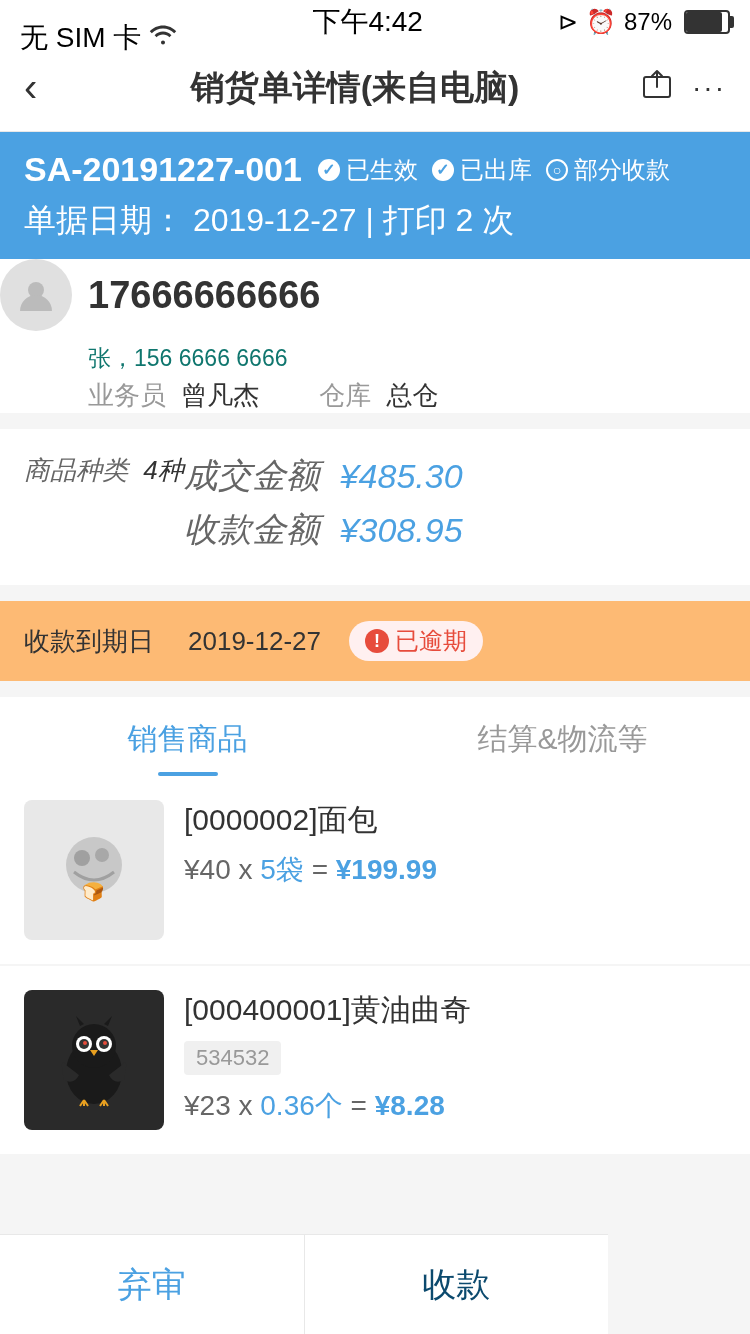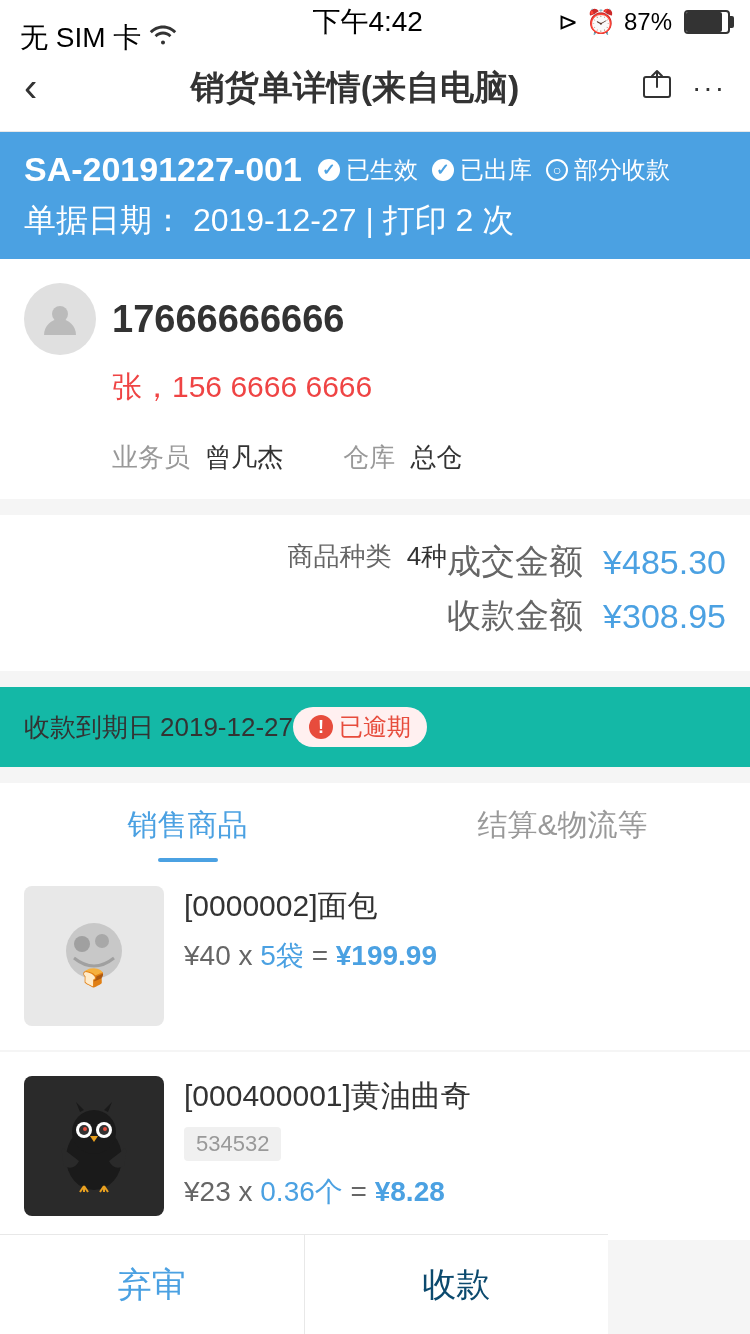--- a/index.html
+++ b/index.html
@@ -159,21 +159,20 @@
       font-size: 14px;
     }
     .banner-row2 {
       font-size: 32px;
       color: #fff;
     }
 
     
     .customer-section {
       background: #fff;
-      padding: 24px;
       margin-bottom: 16px;
     }
     .customer-row {
       display: flex;
       align-items: center;
       gap: 16px;
       margin-bottom: 12px;
     }
     .avatar {
       width: 72px;
@@ -186,42 +185,43 @@
       font-size: 36px;
       color: #999;
       flex-shrink: 0;
     }
     .customer-name {
       font-size: 38px;
       font-weight: 600;
       color: #333;
     }
     .customer-sub {
-      font-size: 30px;
-      color: #ef4444;
+      font-size: 23px;
+      color: #0f766e;
       padding-left: 88px;
-      margin-bottom: 32px;
+      margin-bottom: 4px;
     }
     .customer-meta {
       display: flex;
       gap: 60px;
       font-size: 26px;
       color: #666;
       padding-left: 88px;
     }
     .meta-label { color: #999; }
     .meta-value { color: #333; margin-left: 8px; }
 
     
     .stats-section {
       background: #fff;
       padding: 24px;
       margin-bottom: 16px;
       display: flex;
-      justify-content: flex-end;
+      justify-content: flex-start;
+      font-style: italic;
     }
     .stats-left {
       font-size: 26px;
       color: #666;
     }
     .stats-kind {
       font-size: 26px;
       color: #333;
       margin-left: 8px;
     }
@@ -234,27 +234,27 @@
       align-items: center;
       gap: 20px;
       margin-bottom: 8px;
       font-size: 34px;
     }
     .stat-label { color: #666; }
     .stat-value { color: #4ba1e2; min-width: 120px; text-align: right; }
 
     
     .due-section {
-      background: #14b8a6;
+      background: #fdba74;
       padding: 20px 24px;
       font-size: 26px;
       color: #666;
       display: flex;
       align-items: center;
-      gap: 0;
+      gap: 28px;
       margin-bottom: 0;
     }
     .overdue-badge {
       background: #fff0f0;
       color: #e74c3c;
       border-radius: 20px;
       padding: 4px 16px;
       font-size: 24px;
       display: flex;
       align-items: center;

